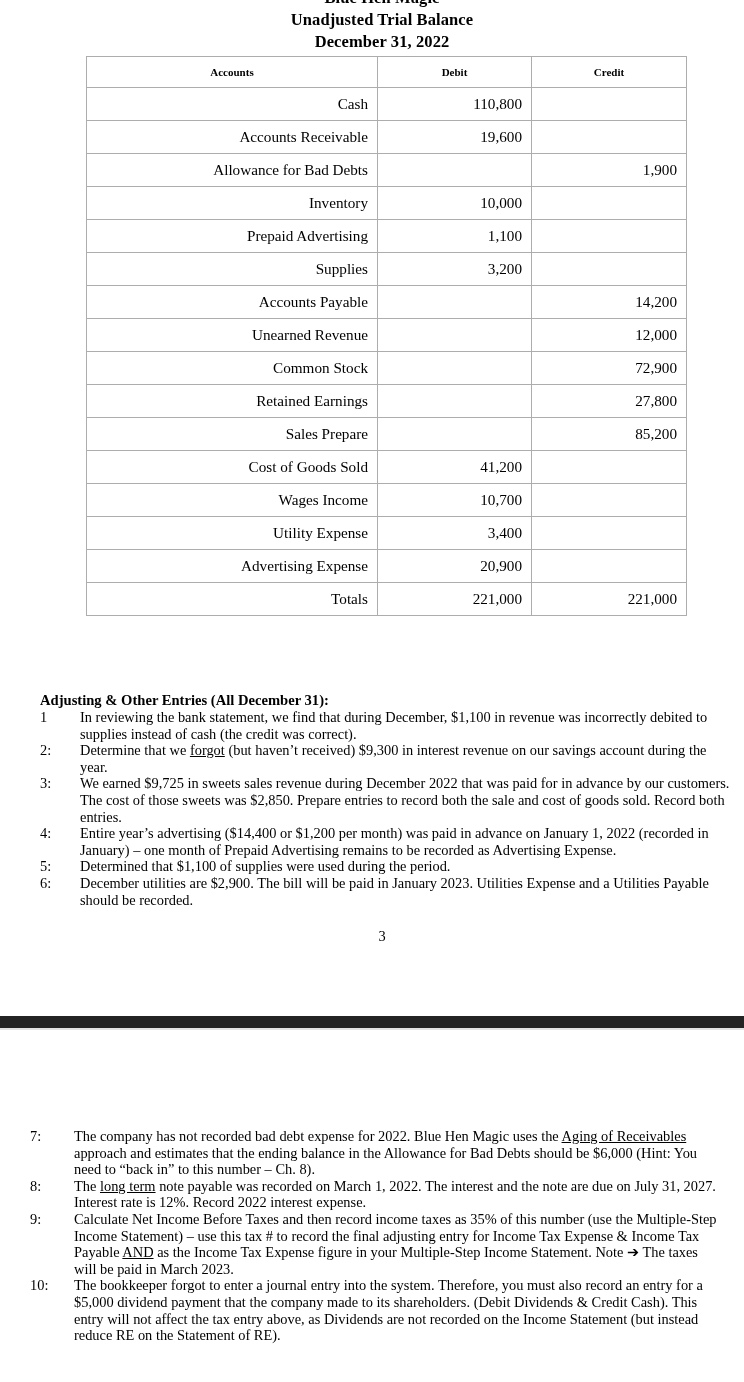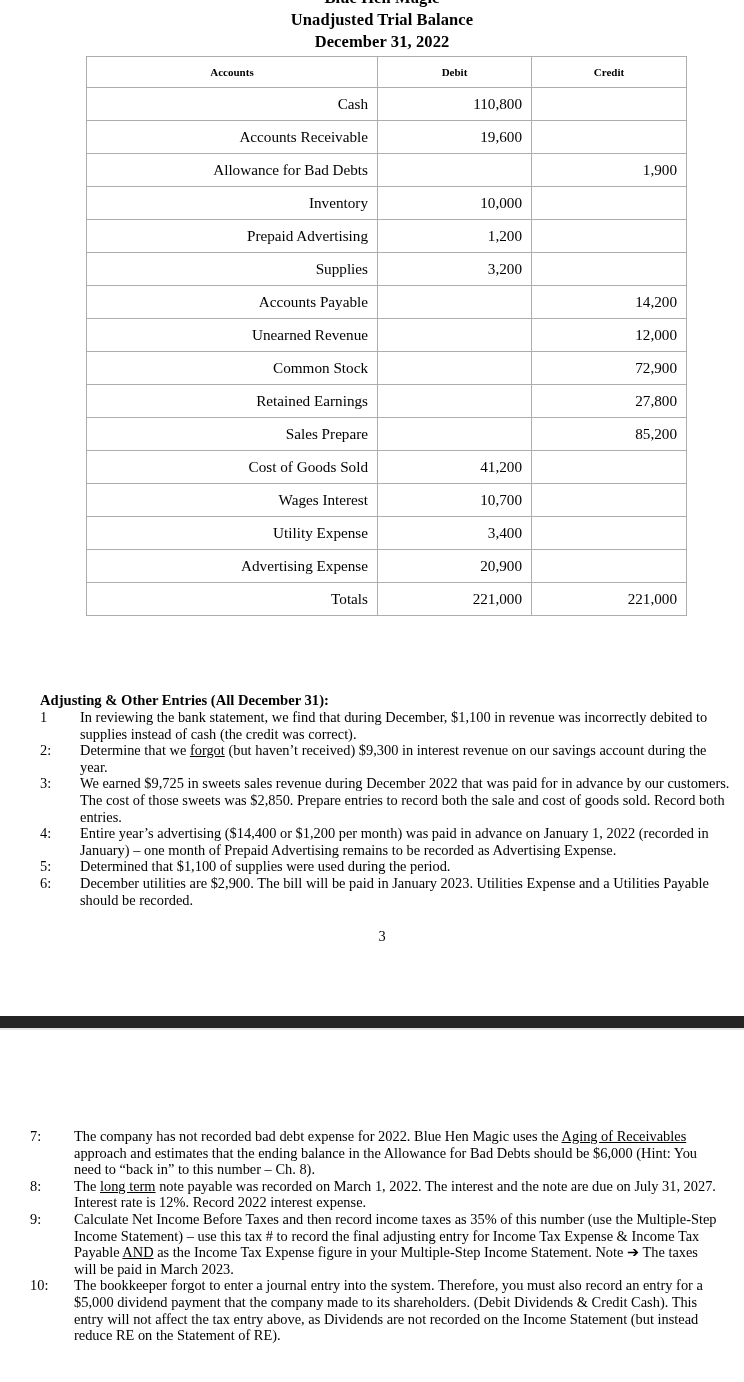--- a/index.html
+++ b/index.html
@@ -197,21 +197,21 @@
             <td class="num"></td>
             <td class="num">1,900</td>
           </tr>
           <tr>
             <td class="acct">Inventory</td>
             <td class="num">10,000</td>
             <td class="num"></td>
           </tr>
           <tr>
             <td class="acct">Prepaid Advertising</td>
-            <td class="num">1,200</td>
+            <td class="num">1,100</td>
             <td class="num"></td>
           </tr>
           <tr>
             <td class="acct">Supplies</td>
             <td class="num">3,200</td>
             <td class="num"></td>
           </tr>
           <tr>
             <td class="acct">Accounts Payable</td>
             <td class="num"></td>
@@ -236,21 +236,21 @@
             <td class="acct">Sales Prepare</td>
             <td class="num"></td>
             <td class="num">85,200</td>
           </tr>
           <tr>
             <td class="acct">Cost of Goods Sold</td>
             <td class="num">41,200</td>
             <td class="num"></td>
           </tr>
           <tr>
-            <td class="acct">Wages Interest</td>
+            <td class="acct">Wages Income</td>
             <td class="num">10,700</td>
             <td class="num"></td>
           </tr>
           <tr>
             <td class="acct">Utility Expense</td>
             <td class="num">3,400</td>
             <td class="num"></td>
           </tr>
           <tr>
             <td class="acct">Advertising Expense</td>

